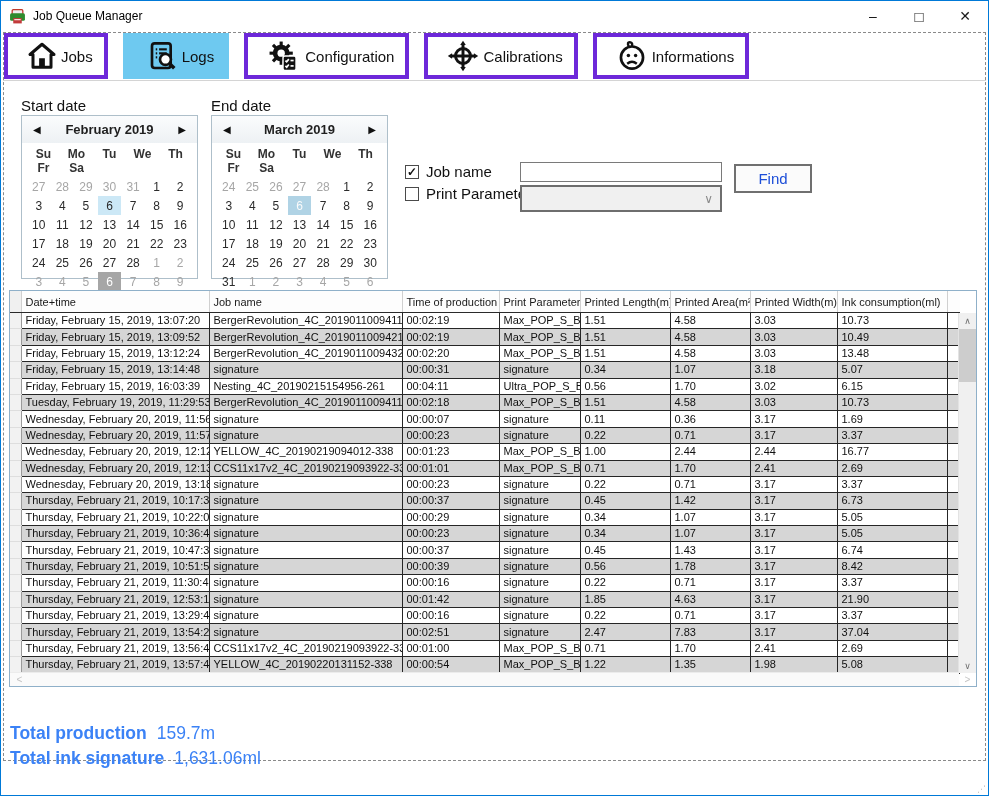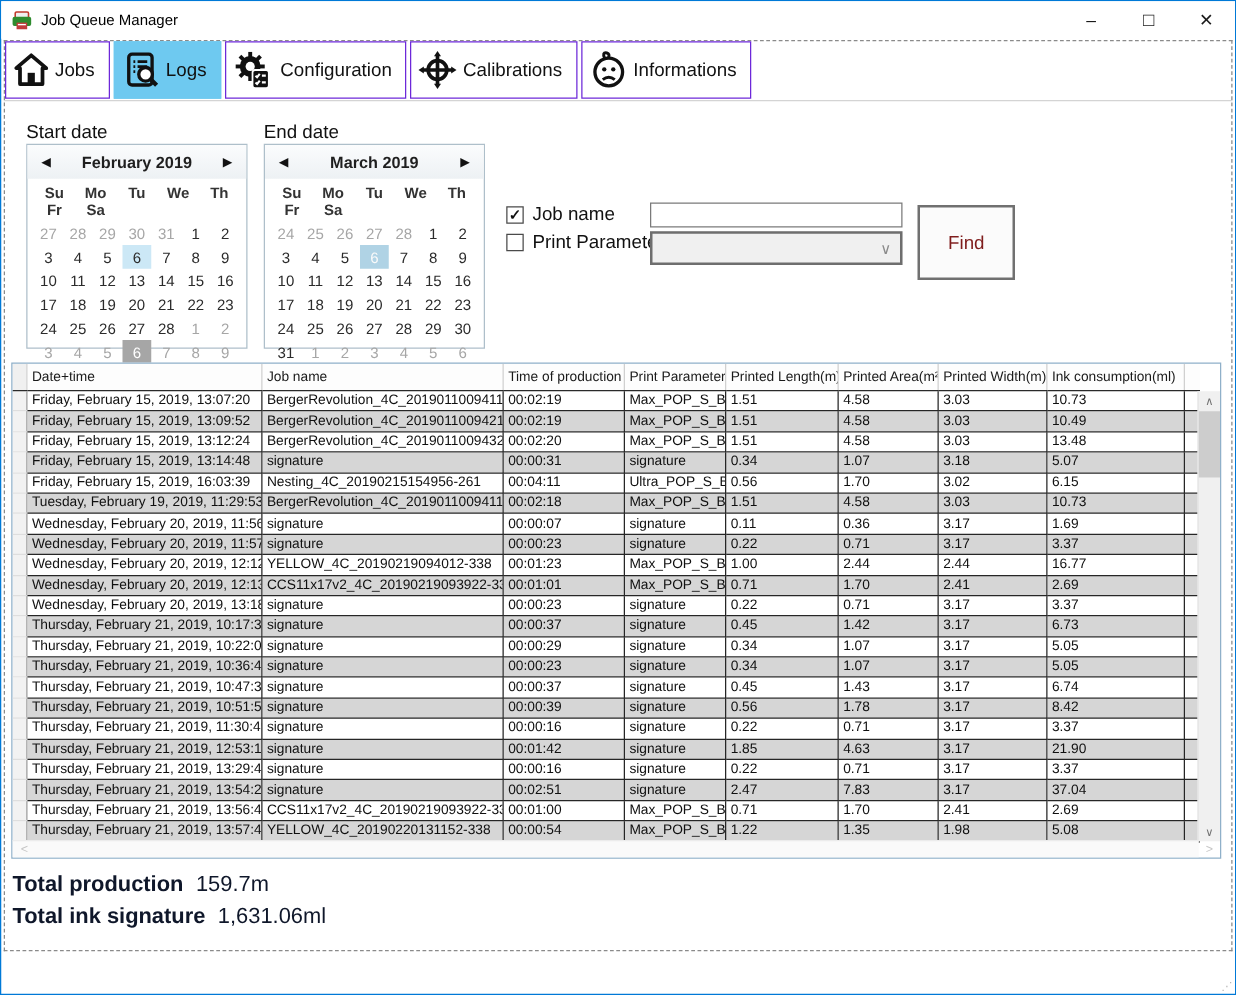--- a/index.html
+++ b/index.html
@@ -14,22 +14,22 @@
   .win-controls{margin-left:auto;display:flex;height:100%;}
   .win-btn{width:46px;height:100%;display:flex;align-items:center;justify-content:center;font-size:14px;color:#1a1a1a;cursor:default;}
   .win-btn.max{font-size:15px;}
 
   
   .focus-rect{position:absolute;left:2px;right:2px;top:31px;height:729px;border:1px dashed #8a8a8a;pointer-events:none;box-sizing:border-box;}
 
   
   .tabline{position:absolute;left:2px;right:2px;top:79px;border-top:1px solid #d4d4d4;}
   .tabstrip{position:absolute;left:3px;top:32px;display:flex;align-items:flex-end;}
-  .tab{height:46px;box-sizing:border-box;border:1px solid #6d28d9;background:#fff;display:flex;align-items:center;
-       padding:0 11px 0 5px;margin-right:3px;font-size:15px;color:#111;cursor:default;}
+  .tab{height:46px;box-sizing:border-box;border:4px solid #6d28d9;background:#fff;display:flex;align-items:center;
+       padding:0 11px 0 19px;margin-right:15px;font-size:15px;color:#111;cursor:default;}
   .tab.selected{background:#6ec9f0;border-color:#6ec9f0;}
   .tab .ticon{display:inline-flex;margin-right:4px;}
 
   
   .cal-label{position:absolute;font-size:15px;color:#111;}
   .calendar{position:absolute;width:177px;height:164px;border:1px solid #aebfca;background:#fff;box-sizing:border-box;}
   .cal-head{height:27px;background:linear-gradient(#fbfcfd,#edf1f4);display:flex;align-items:center;justify-content:space-between;padding:0 11px;}
   .cal-arrow{font-size:10px;color:#111;cursor:default;}
   .cal-title{font-weight:bold;font-size:13px;color:#1f1f1f;}
   .cal-days{display:grid;grid-template-columns:repeat(5,1fr);font-weight:bold;font-size:12px;color:#333;padding:4px 5px 2px;text-align:center;}
@@ -43,22 +43,22 @@
   
   .chk-row{position:absolute;display:flex;align-items:center;font-size:15px;color:#111;}
   .chk{width:14px;height:14px;border:1px solid #4a4a4a;background:#fff;display:flex;align-items:center;justify-content:center;
        font-size:12px;font-weight:bold;margin-right:7px;box-sizing:border-box;color:#111;}
   .search-input{position:absolute;left:519px;top:161px;width:202px;height:20px;border:1px solid #7a7a7a;box-sizing:border-box;
        font-size:13px;padding:0 4px;font-family:"Liberation Sans",sans-serif;}
   .search-select{position:absolute;left:519px;top:184px;width:202px;height:27px;background:#f0f0f0;border:2px solid #6e6e6e;
        box-sizing:border-box;display:flex;align-items:center;cursor:default;}
   .sel-value{flex:1;font-size:13px;padding-left:4px;color:#333;}
   .sel-chevron{color:#8a8a8a;font-size:12px;padding-right:7px;}
-  .find-btn{position:absolute;left:733px;top:163px;width:78px;height:60px;background:#fbfbfb;border:2px solid #707070;
-       font-size:15px;color:#7f1d1d;font-family:"Liberation Sans",sans-serif;cursor:default;}
+  .find-btn{position:absolute;left:733px;top:163px;width:78px;height:29px;background:#fbfbfb;border:2px solid #707070;
+       font-size:15px;color:#1d4ed8;font-family:"Liberation Sans",sans-serif;cursor:default;}
 
   
   .grid-wrap{position:absolute;left:8px;top:289px;width:968px;height:397px;border:1px solid #8fb0c9;box-sizing:border-box;background:#fff;overflow:hidden;}
   table.grid{border-collapse:collapse;table-layout:fixed;width:950px;font-size:11px;color:#101010;}
   .grid th{height:21px;font-weight:normal;text-align:left;padding:0 0 0 4px;background:#fdfdfd;
        border-bottom:1px solid #2a2a2a;border-right:1px solid #d0d0d0;color:#1a1a1a;white-space:nowrap;overflow:hidden;}
   .grid th.corner{background:#f0f0f0;}
   .grid td{height:15.4px;line-height:15px;padding:0 0 0 4px;border-right:1px solid #262626;border-bottom:1px solid #262626;
        white-space:nowrap;overflow:hidden;background:#fff;}
   .grid tr.alt td{background:#d6d6d6;}
@@ -69,21 +69,21 @@
   
   .vscroll{position:absolute;top:22px;right:0;width:17px;bottom:13px;background:#f0f0f0;border-left:1px solid #e3e3e3;}
   .varrow{position:absolute;left:0;right:0;height:15px;color:#707070;display:flex;align-items:center;justify-content:center;font-size:9px;cursor:default;}
   .varrow.up{top:0;} .varrow.down{bottom:0;}
   .vthumb{position:absolute;left:0;right:0;top:16px;height:53px;background:#cdcdcd;cursor:default;}
   .hscroll{position:absolute;left:0;right:17px;bottom:0;height:13px;background:#fafafa;border-top:1px solid #ececec;}
   .harrow{position:absolute;top:0;bottom:0;width:15px;color:#c4c4c4;display:flex;align-items:center;justify-content:center;font-size:10px;cursor:default;}
   .harrow.left{left:2px;} .harrow.right{right:-16px;}
 
   
-  .totals{position:absolute;left:9px;top:694px;color:#0f172a;}
+  .totals{position:absolute;left:9px;top:720px;color:#3b82f6;}
   .total-line{font-size:17.5px;line-height:25px;}
   .total-line b{font-weight:bold;}
   .total-value{margin-left:10px;}
   .grip{position:absolute;right:3px;bottom:1px;color:#b5b5b5;font-size:9px;letter-spacing:-1px;}
 </style>
 </head>
 <body>
 
 <div class="window">
 

